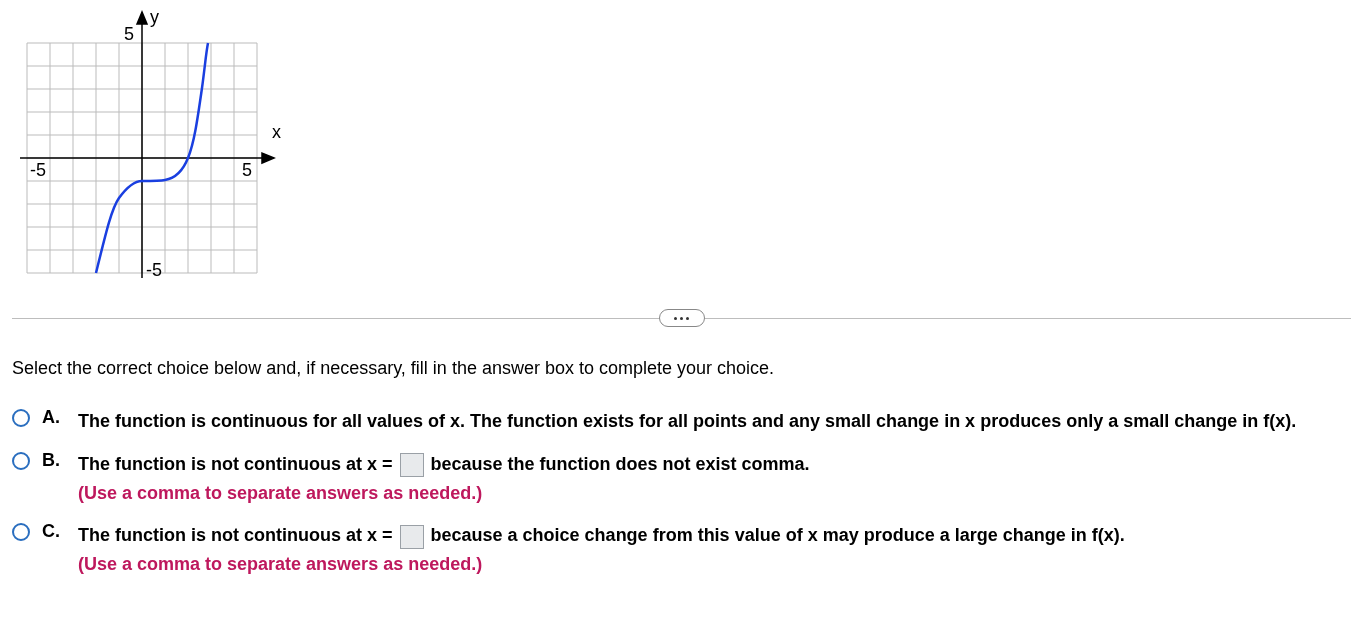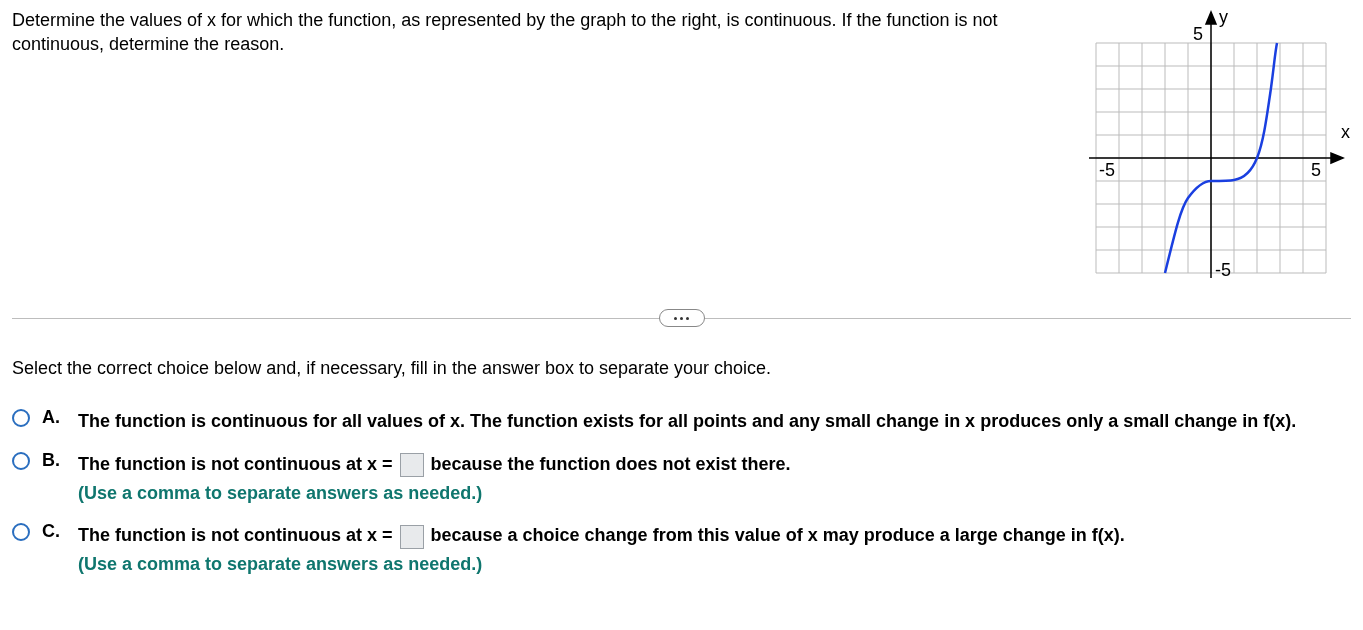--- a/index.html
+++ b/index.html
@@ -81,37 +81,36 @@
     font-weight: bold;
     width: 24px;
     flex-shrink: 0;
   }
   .choice-text {
     flex: 1;
     line-height: 1.6;
     font-weight: bold;
   }
   .hint {
-    color: #0f766e;
+    color: #be185d;
   }
   .answer-box {
     display: inline-block;
     width: 22px;
     height: 22px;
     background: #e8eaec;
     border: 1px solid #9aa0a6;
     vertical-align: middle;
     margin: 0 2px;
   }
 </style>
 </head>
 <body>
 
 <div class="top-section">
-  <div class="question-text">Determine the values of x for which the function, as represented by the graph to the right, is continuous. If the function is not continuous, determine the reason.</div>
   <div class="graph-container">
     <svg width="270" height="270" viewBox="0 0 270 270">
 
       <g stroke="#bbb" stroke-width="1">
 
         <line x1="15" y1="35" x2="15" y2="265"></line>
         <line x1="38" y1="35" x2="38" y2="265"></line>
         <line x1="61" y1="35" x2="61" y2="265"></line>
         <line x1="84" y1="35" x2="84" y2="265"></line>
         <line x1="107" y1="35" x2="107" y2="265"></line>
@@ -156,35 +155,35 @@
 
 <div class="divider-wrap">
   <div class="divider-line"></div>
   <div class="divider-pill">
     <div class="dot"></div>
       <div class="dot"></div>
       <div class="dot"></div>
   </div>
 </div>
 
-<div class="instruction">Select the correct choice below and, if necessary, fill in the answer box to separate your choice.</div>
+<div class="instruction">Select the correct choice below and, if necessary, fill in the answer box to complete your choice.</div>
 
 <div class="choice-row">
   <div class="radio"></div>
   <div class="choice-label">A.</div>
   <div class="choice-text">The function is continuous for all values of x. The function exists for all points and any small change in x produces only a small change in f(x).</div>
 </div>
 
 <div class="choice-row">
   <div class="radio"></div>
   <div class="choice-label">B.</div>
   <div class="choice-text">
     <span>The function is not continuous at x =</span>
     <span class="answer-box"></span>
-    <span>because the function does not exist there.</span><br>
+    <span>because the function does not exist comma.</span><br>
     <span class="hint">(Use a comma to separate answers as needed.)</span>
   </div>
 </div>
 
 <div class="choice-row">
   <div class="radio"></div>
   <div class="choice-label">C.</div>
   <div class="choice-text">
     <span>The function is not continuous at x =</span>
     <span class="answer-box"></span>

